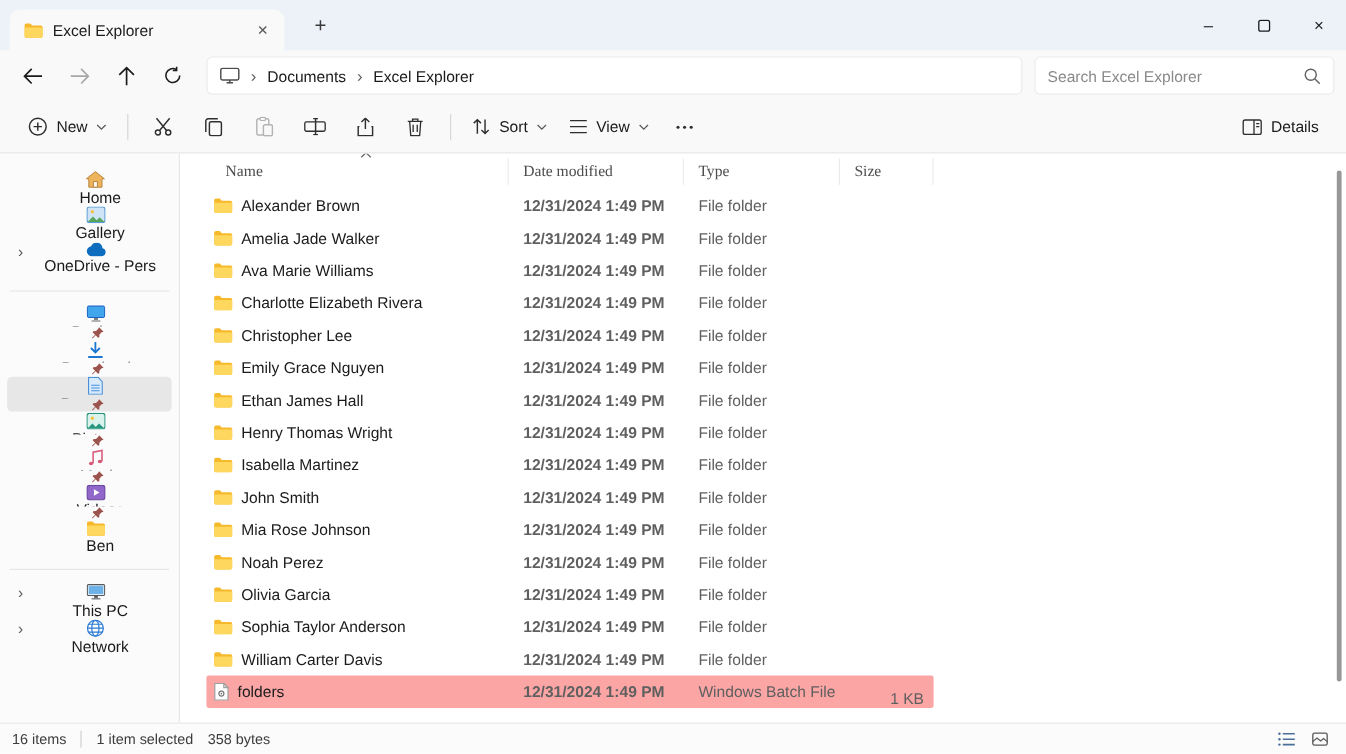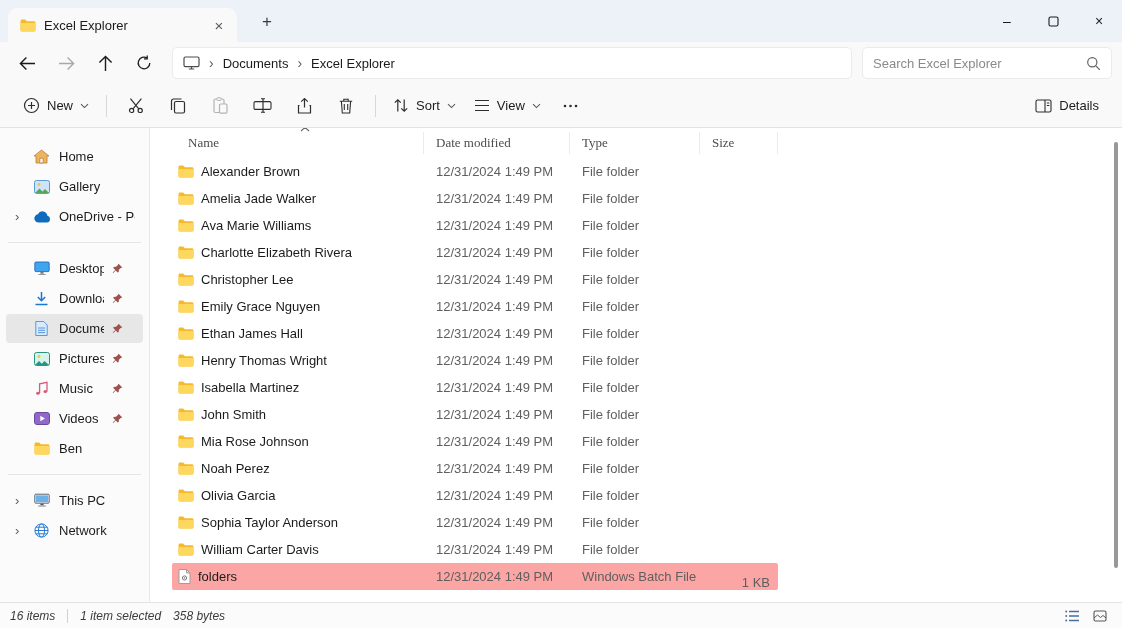--- a/index.html
+++ b/index.html
@@ -41,21 +41,21 @@
   .tbtn { height:34px; display:flex; align-items:center; gap:7px; padding:0 9px; border-radius:4px; font-size:13px; }
   .tico { width:38px; height:34px; display:flex; align-items:center; justify-content:center; border-radius:4px; margin:0 2px; }
   .tsep { width:1px; height:22px; background:#d8d8d8; margin:0 8px; }
   .tb-details { margin-left:auto; }
 
   
   .content { flex:1; display:flex; background:#fff; position:relative; overflow:hidden; }
 
   .sidebar { width:150px; flex:0 0 auto; background:#fbfbfb; border-right:1px solid #e8e8e8; padding-top:13px; overflow:hidden; }
   .side-item { height:29px; margin:1px 6px; border-radius:4px; display:flex; align-items:center;
-               padding:0 8px 0 26px; position:relative; font-size:13px; }
+               padding:0 8px 0 26px; position:relative; font-size:13px;flex-direction:column; }
   .side-item.selected { background:#e7e7e7; }
   .side-chev { position:absolute; left:9px; font-size:13px; color:#5a5a5a; }
   .side-item .ic { width:19px; margin-right:8px; flex:0 0 auto; }
   .side-label { flex:1; white-space:nowrap; overflow:hidden; }
   .side-pin { flex:0 0 auto; margin-left:4px; }
   .side-sep { height:1px; background:#e6e6e6; margin:11px 8px; }
 
   .main { flex:1; display:flex; flex-direction:column; overflow:hidden; }
   .header-row { height:30px; margin-left:22px; width:606px; display:flex; align-items:center;
                 font-size:13px; color:#4c4c4c; flex:0 0 auto;font-family:Liberation Serif, serif; }
@@ -63,30 +63,30 @@
   .colh-0 { width:252px; padding-left:16px; }
   .colh-1 { width:146px; padding-left:12px; }
   .colh-2 { width:130px; padding-left:12px; }
   .colh-3 { width:78px;  padding-left:12px; }
   .sort-caret { position:absolute; left:128px; top:-6px; }
 
   .frow { height:27px; margin-left:22px; width:606px; display:flex; align-items:center; border-radius:2px; }
   .frow.selected { background:#fca5a5; }
   .fc { white-space:nowrap; overflow:hidden; }
   .fc-name { width:252px; display:flex; align-items:center; gap:7px; padding-left:6px; color:#1b1b1b; }
-  .fc-date { width:146px; padding-left:12px; color:#5f5f5f; }
+  .fc-date { width:146px; padding-left:12px; color:#5f5f5f;font-weight:bold; }
   .fc-type { width:130px; padding-left:12px; color:#5f5f5f; }
   .fc-size { width:78px; padding-right:8px; text-align:right; color:#5f5f5f;margin-top:12px; }
 
   .vscroll { position:absolute; right:2px; top:6px; bottom:10px; width:8px; }
   .vthumb { position:absolute; top:8px; left:2px; width:4px; height:93%; background:#989898; border-radius:3px; }
 
   
   .statusbar { height:26px; border-top:1px solid #e3e3e3; background:#fbfbfb; display:flex; align-items:center;
-               padding:0 10px; font-size:12px; color:#3c3c3c; gap:12px; flex:0 0 auto;font-style:italic; }
+               padding:0 10px; font-size:12px; color:#3c3c3c; gap:12px; flex:0 0 auto; }
   .sb-sep { width:1px; height:14px; background:#d0d0d0; }
   .sb-right { margin-left:auto; display:flex; gap:4px; align-items:center; }
   .sb-btn { width:24px; height:20px; display:flex; align-items:center; justify-content:center; border-radius:3px; }
 </style>
 </head>
 <body>
 
 <div class="window">
 
   <header class="titlebar">

